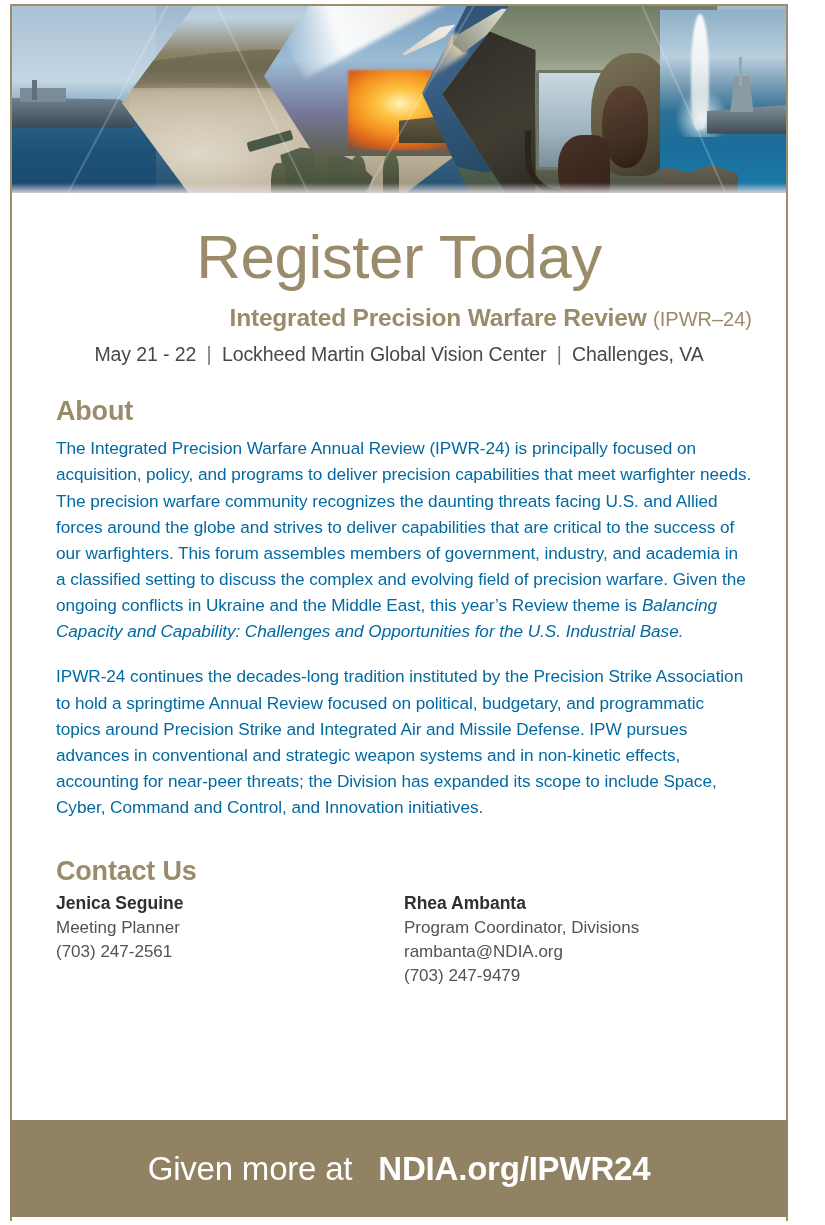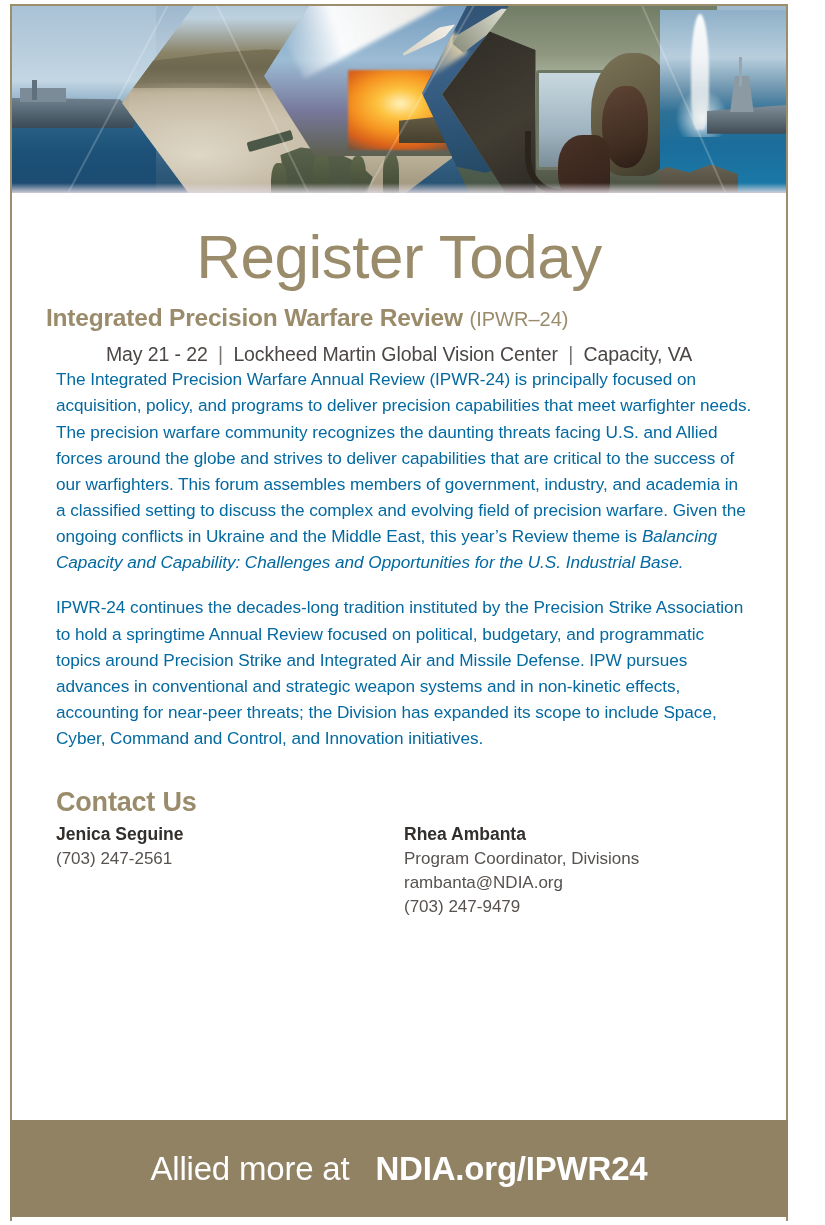--- a/index.html
+++ b/index.html
@@ -276,21 +276,21 @@
     text-align: center;
     font-size: 62px;
     line-height: 1.02;
     font-weight: 400;
     color: #9a8b6a;
     letter-spacing: -0.5px;
     margin: 32px 0 0 0;
   }
 
   .subtitle {
-    text-align: left;
+    text-align: right;
     font-size: 24.5px;
     font-weight: 700;
     color: #9a8b6a;
     margin: 16px 0 4px 0;
     letter-spacing: -0.2px;
   }
   .subtitle .code {
     font-weight: 400;
     font-size: 20px;
     letter-spacing: 0;
@@ -439,42 +439,44 @@
       <div class="subtitle">
         <span>Integrated Precision Warfare Review</span>
         <span class="code">(IPWR–24)</span>
       </div>
 
       <div class="dateline">
         <span>May 21 - 22</span>
         <span class="sep">|</span>
         <span>Lockheed Martin Global Vision Center</span>
         <span class="sep">|</span>
-        <span>Capacity, VA</span>
-      </div>
-
+        <span>Challenges, VA</span>
+      </div>
+
+      <h2 class="section">About</h2>
 
       <p class="body"><span>The Integrated Precision Warfare Annual Review (IPWR-24) is principally focused on acquisition, policy, and programs to deliver precision capabilities that meet warfighter needs. The precision warfare community recognizes the daunting threats facing U.S. and Allied forces around the globe and strives to deliver capabilities that are critical to the success of our warfighters. This forum assembles members of government, industry, and academia in a classified setting to discuss the complex and evolving field of precision warfare. Given the ongoing conflicts in Ukraine and the Middle East, this year’s Review theme is </span><em>Balancing Capacity and Capability: Challenges and Opportunities for the U.S. Industrial Base.</em></p>
 
       <p class="body">IPWR-24 continues the decades-long tradition instituted by the Precision Strike Association to hold a springtime Annual Review focused on political, budgetary, and programmatic topics around Precision Strike and Integrated Air and Missile Defense. IPW pursues advances in conventional and strategic weapon systems and in non-kinetic effects, accounting for near-peer threats; the Division has expanded its scope to include Space, Cyber, Command and Control, and Innovation initiatives.</p>
 
       <h2 class="contact-head">Contact Us</h2>
 
       <div class="contacts">
         <div class="contact-col">
           <div class="contact-name">Jenica Seguine</div>
+          <div class="contact-line">Meeting Planner</div>
           <div class="contact-line">(703) 247-2561</div>
         </div>
         <div class="contact-col">
           <div class="contact-name">Rhea Ambanta</div>
           <div class="contact-line">Program Coordinator, Divisions</div>
           <div class="contact-line">rambanta@NDIA.org</div>
           <div class="contact-line">(703) 247-9479</div>
         </div>
       </div>
 
     </div>
   </div>
 
   <div class="footer">
-    <div class="footer-text"><span>Allied more at </span><b>NDIA.org/IPWR24</b></div>
+    <div class="footer-text"><span>Given more at </span><b>NDIA.org/IPWR24</b></div>
   </div>
 </div>
 
 </body></html>

